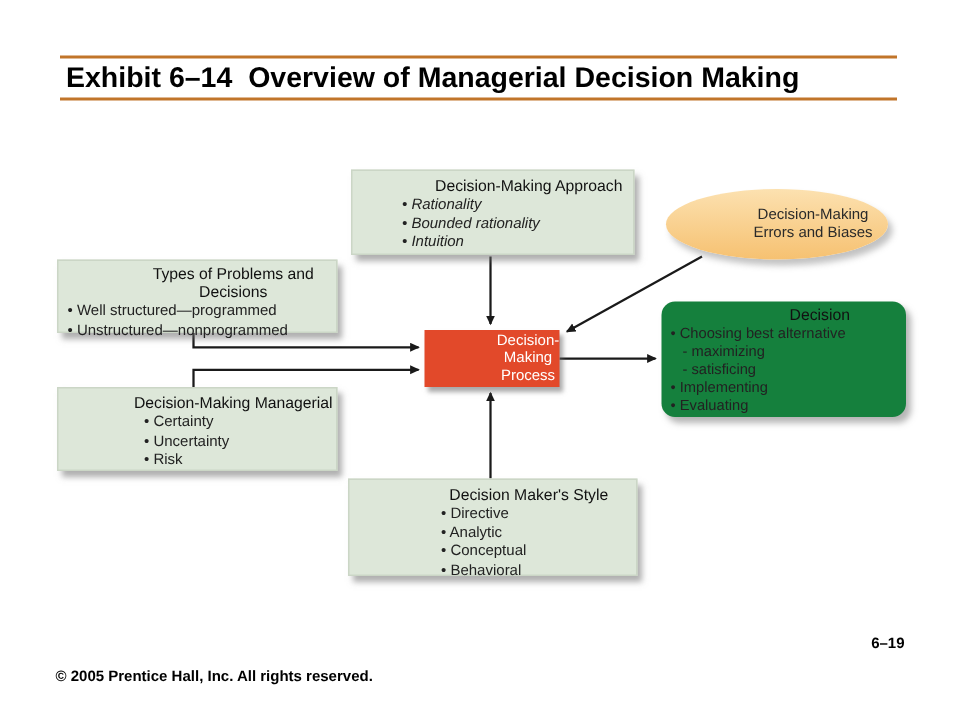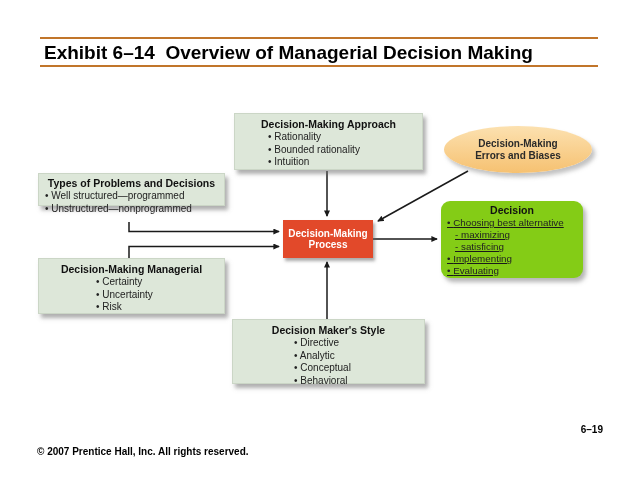--- a/index.html
+++ b/index.html
@@ -17,53 +17,53 @@
     color:#000; white-space:pre;
   }
   
   .arrows { position:absolute; left:0; top:0; z-index:1; }
   .node { position:absolute; z-index:2; }
   .greenbox {
     background:#dde7d9;
     box-shadow:3px 4px 4px rgba(110,110,110,0.55);
     border:1px solid #cbd6c6;
   }
-  .node .hd { font-weight:bold; font-size:10.5px; text-align:center; color:#111; }
+  .node .hd { font-weight:normal; font-size:10.5px; text-align:center; color:#111;padding-left:48px; }
   .node ul { list-style:none; }
   .node li { font-size:10px; line-height:12.5px; color:#222; white-space:nowrap; }
   .node li.b::before { content:"• "; }
   .node li.sub::before { content:"- "; }
   .node li.sub { padding-left:8px; }
 
   .approach-box { left:234px; top:113px; width:189px; height:57px; padding-top:4px; }
-  .approach-box ul { margin:1px 0 0 33px; }
+  .approach-box ul { margin:1px 0 0 33px;font-style:italic; }
 
-  .types-box { left:38px; top:173px; width:187px; height:33px; padding-top:3px; }
+  .types-box { left:38px; top:173px; width:187px; height:49px; padding-top:3px; }
   .types-box ul { margin:1px 0 0 6px; }
 
   .conditions-box { left:38px; top:258px; width:187px; height:56px; padding-top:4px; }
   .conditions-box ul { margin:1px 0 0 57px; }
 
   .style-box { left:232px; top:319px; width:193px; height:65px; padding-top:4px; }
   .style-box ul { margin:1px 0 0 61px; }
 
   .process-box {
     left:283px; top:220px; width:90px; height:38px; background:#e2492a;
     box-shadow:2px 3px 3px rgba(100,100,100,0.55);
     display:flex; flex-direction:column; justify-content:center;
   }
   .process-box .hd { color:#ffffff; font-size:10px; line-height:11.5px; }
 
   .decision-box {
-    left:441px; top:201px; width:142px; height:77px; background:#84cc16;
+    left:441px; top:201px; width:163px; height:77px; background:#15803d;
     border-radius:9px; box-shadow:3px 4px 4px rgba(110,110,110,0.5);
     padding-top:3px;
   }
   .decision-box .hd { font-size:10.5px; }
-  .decision-box ul { margin:1px 0 0 6px;text-decoration:underline; }
+  .decision-box ul { margin:1px 0 0 6px; }
   .decision-box li { font-size:9.8px; line-height:12px; }
 
   .errors-ellipse {
     left:444px; top:126px; width:148px; height:47px; border-radius:50%;
     background:linear-gradient(180deg,#fce1b0 0%, #f9d untied 0%, #f6c171 100%);
     background:linear-gradient(180deg,#fce1b0 0%, #f6c171 100%);
     box-shadow:3px 4px 4px rgba(120,120,120,0.45);
     display:flex; flex-direction:column; justify-content:center;
   }
   .errors-ellipse .hd { font-size:10px; line-height:11.5px; color:#2a2a2a; }
@@ -150,16 +150,16 @@
   <div class="node greenbox style-box">
     <div class="hd">Decision Maker's Style</div>
     <ul>
       <li class="b">Directive</li>
       <li class="b">Analytic</li>
       <li class="b">Conceptual</li>
       <li class="b">Behavioral</li>
     </ul>
   </div>
 
-  <div class="footer-left">© 2007 Prentice Hall, Inc. All rights reserved.</div>
+  <div class="footer-left">© 2005 Prentice Hall, Inc. All rights reserved.</div>
   <div class="footer-right">6–19</div>
 
 </div>
 
 </body></html>

